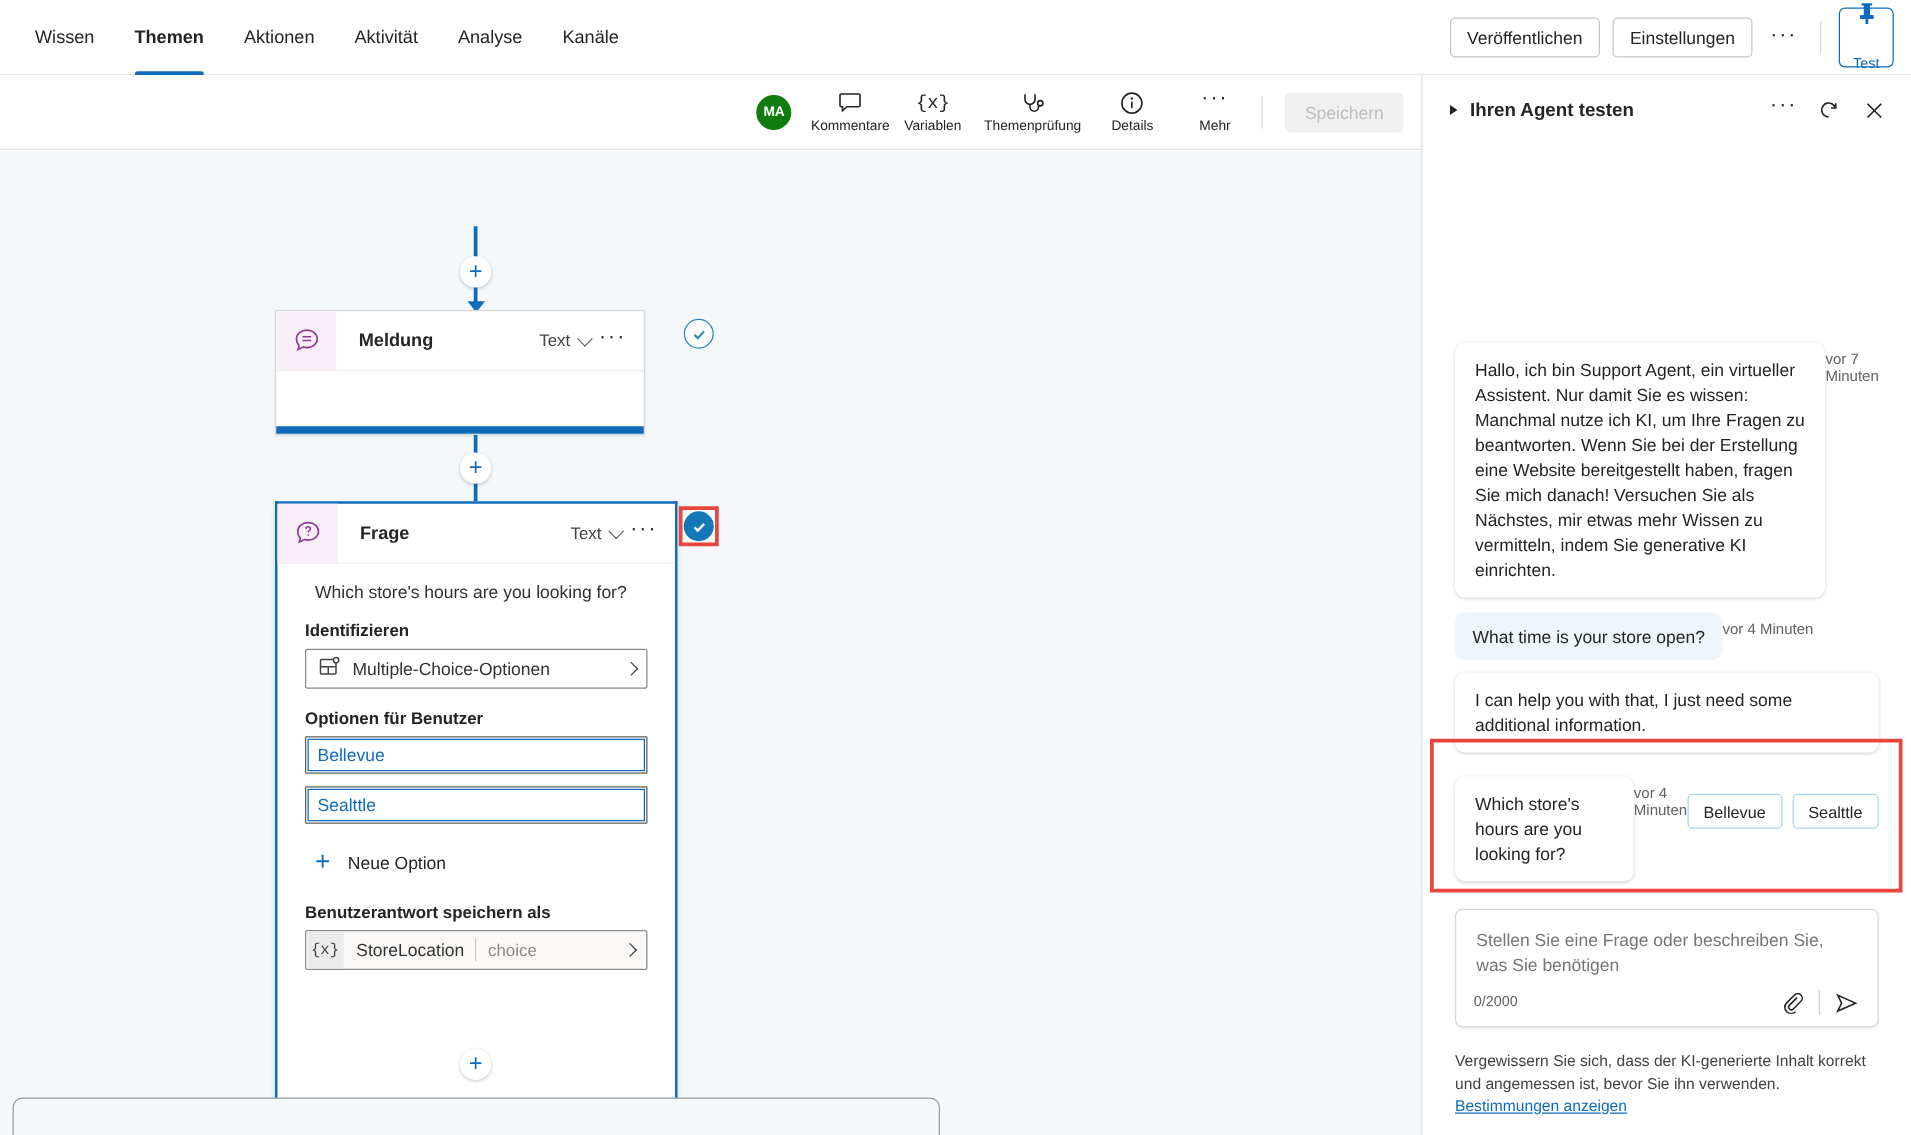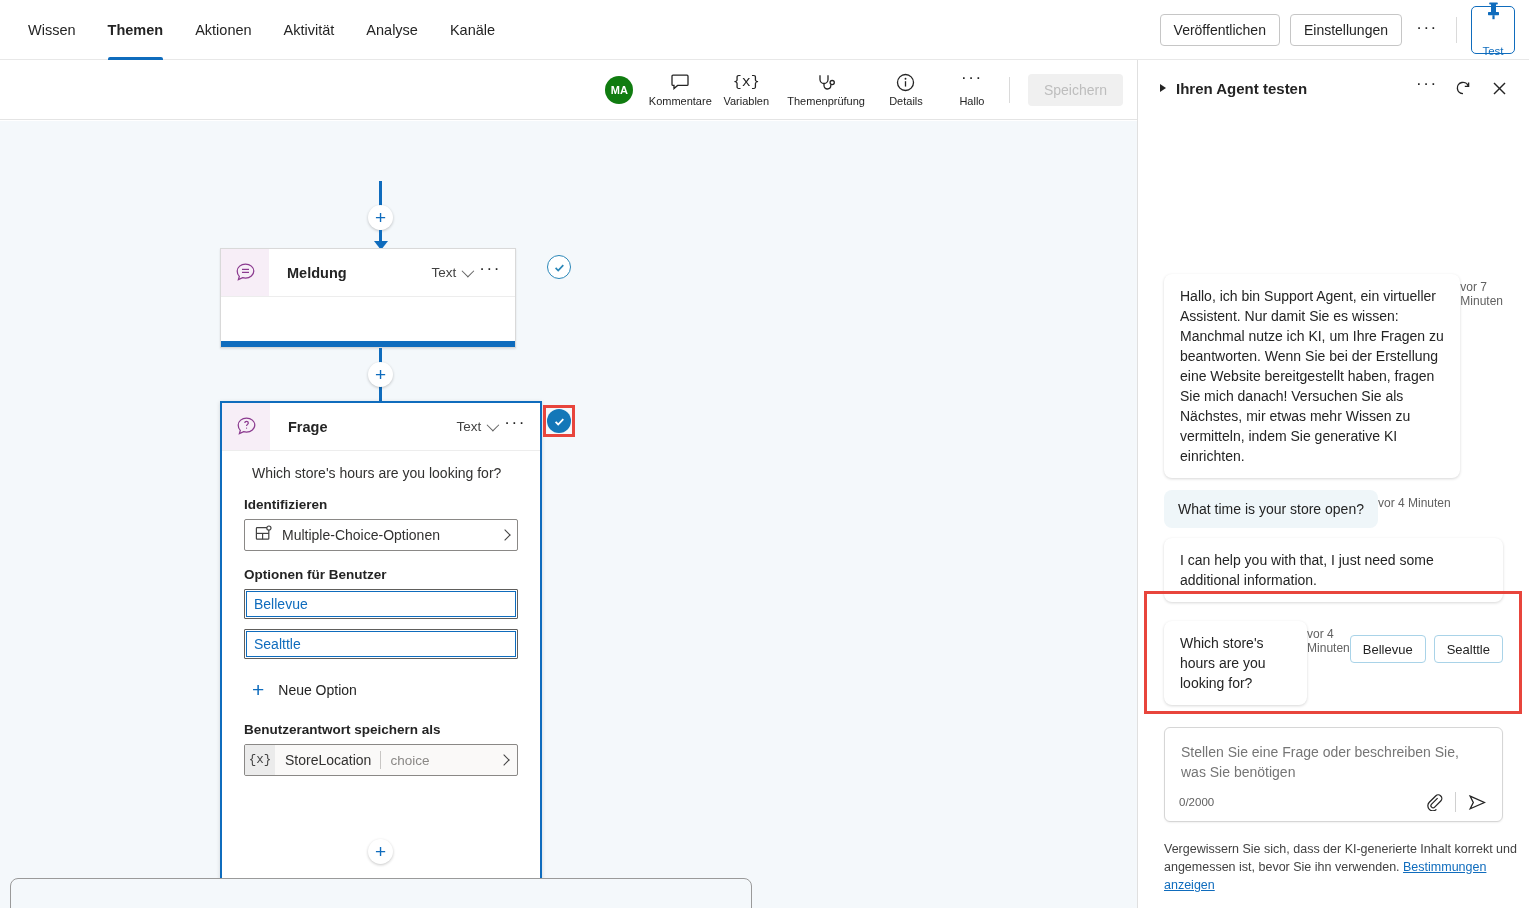--- a/index.html
+++ b/index.html
@@ -301,21 +301,21 @@
     background: transparent;
   }
   .composer-foot { display: flex; align-items: center; margin-top: 4px; }
   .counter { font-size: 11.5px; color: #616161; }
   .composer-ics { margin-left: auto; display: flex; align-items: center; gap: 10px; }
   .c-ic { width: 22px; height: 22px; display: flex; align-items: center; justify-content: center; cursor: pointer; color: #242424; }
   .c-div { width: 1px; height: 20px; background: #d0d0d0; }
 
   .tp-disclaimer {
     flex: none;
-    padding: 12px 10px 14px 26px;
+    padding: 12px 28px 14px 26px;
     font-size: 12.5px; line-height: 18px; color: #424242;
   }
   .tp-disclaimer a { color: #0f6cbd; text-decoration: underline; cursor: pointer; }
 </style>
 </head>
 <body>
 
 <div class="topbar">
   <div class="nav-tabs">
     <div class="nav-tab">
@@ -391,21 +391,21 @@
         <circle cx="9.5" cy="9.5" r="8"></circle>
         <line x1="9.5" y1="8.2" x2="9.5" y2="13.6"></line>
         <circle cx="9.5" cy="5.7" r="0.95" fill="#242424" stroke="none"></circle>
       </svg>
     </span>
     <span class="tb-label">Details</span>
   </button>
 
   <button class="tb-item">
     <span class="tb-ico" style="font-size:17px;letter-spacing:1.6px;line-height:0.3;padding-bottom:8px;">···</span>
-    <span class="tb-label">Hallo</span>
+    <span class="tb-label">Mehr</span>
   </button>
 
   <div class="vsep"></div>
   <button class="save-btn">Speichern</button>
 </div>
 
 <div class="canvas">
 
   <div class="conn-line" style="left:379px; top:60px; height:38px;"></div>
   <div class="plus-node" style="left:368px; top:84px;">+</div>

